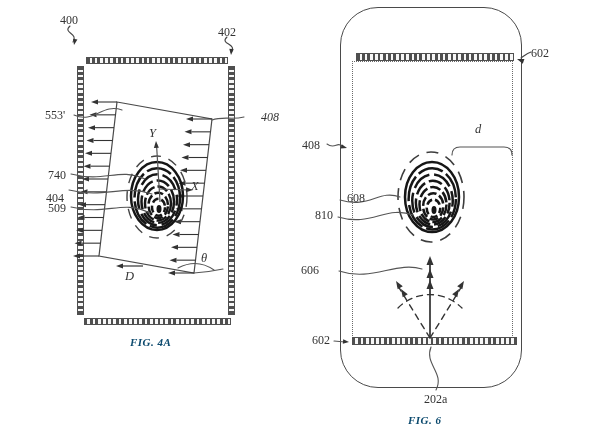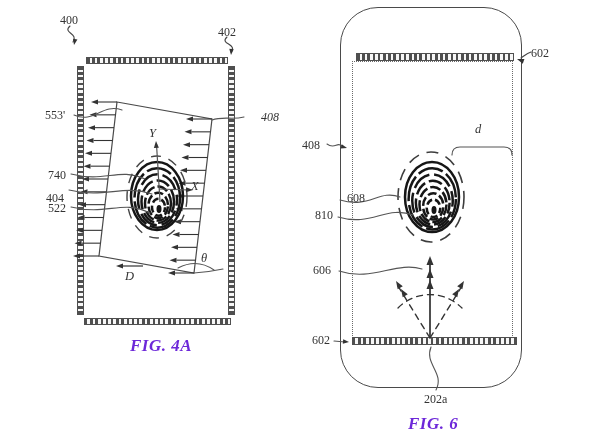--- a/index.html
+++ b/index.html
@@ -6,59 +6,59 @@
   body{width:600px;height:438px;overflow:hidden;font-family:"Liberation Serif",serif;}
   .stage{position:relative;width:600px;height:438px;background:#ffffff;}
   .phone{position:absolute;box-sizing:border-box;border:1.7px solid #4a4a4a;border-radius:38px;background:#fff;z-index:1;}
   .dotrect{position:absolute;box-sizing:border-box;border:1.5px dotted #6a6a6a;z-index:2;}
   .zip{position:absolute;box-sizing:border-box;border:1px solid #4f4f4f;z-index:2;}
   .zip-h{background-image:repeating-linear-gradient(90deg,#4f4f4f 0 2.5px,#f7f7f7 2.5px 5.2px);}
   .zip-v{background-image:repeating-linear-gradient(180deg,#4f4f4f 0 2.5px,#f7f7f7 2.5px 5.2px);}
   svg.art{position:absolute;left:0;top:0;z-index:3;}
   .lbl{position:absolute;font-size:12px;color:#333;white-space:nowrap;z-index:4;}
   .it{font-style:italic;font-size:12.5px;}
-  .cap{position:absolute;font-weight:bold;font-style:italic;font-size:17px;color:#6d28d9;letter-spacing:.5px;z-index:4;}
+  .cap{position:absolute;font-weight:bold;font-style:italic;font-size:11px;color:#0c4a6e;letter-spacing:.5px;z-index:4;}
 </style>
 </head>
 <body>
 
 <div class="stage">
 
   <div>
     <div class="zip zip-h" style="left:86px;top:57px;width:142px;height:7px;"></div>
     <div class="zip zip-v" style="left:77px;top:66px;width:7px;height:249px;"></div>
     <div class="zip zip-v" style="left:228px;top:66px;width:7px;height:249px;"></div>
     <div class="zip zip-h" style="left:84px;top:318px;width:147px;height:7px;"></div>
 
     <div class="lbl" style="left:60px;top:13px;">400</div>
     <div class="lbl" style="left:218px;top:25px;">402</div>
     <div class="lbl" style="left:45px;top:108px;">553'</div>
     <div class="lbl" style="left:261px;top:110px;font-style:italic;">408</div>
     <div class="lbl" style="left:48px;top:168px;">740</div>
     <div class="lbl" style="left:46px;top:184px;margin-top:7px;">404</div>
-    <div class="lbl" style="left:48px;top:201px;">522</div>
+    <div class="lbl" style="left:48px;top:201px;">509</div>
     <div class="lbl it" style="left:149px;top:126px;">Y</div>
     <div class="lbl it" style="left:191px;top:179px;">X</div>
     <div class="lbl it" style="left:201px;top:251px;">θ</div>
     <div class="lbl it" style="left:125px;top:269px;">D</div>
     <div class="cap" style="left:130px;top:336px;">FIG. 4A</div>
   </div>
 
   <div>
     <div class="phone" style="left:340px;top:7px;width:182px;height:381px;"></div>
     <div class="dotrect" style="left:352px;top:61px;width:161px;height:279px;"></div>
     <div class="zip zip-h" style="left:356px;top:53px;width:158px;height:8px;"></div>
     <div class="zip zip-h" style="left:352px;top:337px;width:165px;height:8px;"></div>
 
     <div class="lbl" style="left:531px;top:46px;">602</div>
     <div class="lbl" style="left:302px;top:138px;">408</div>
     <div class="lbl it" style="left:475px;top:122px;">d</div>
     <div class="lbl" style="left:317px;top:191px;padding-left:30px;">608</div>
     <div class="lbl" style="left:315px;top:208px;">810</div>
-    <div class="lbl" style="left:313px;top:263px;">606</div>
+    <div class="lbl" style="left:301px;top:263px;">606</div>
     <div class="lbl" style="left:312px;top:333px;">602</div>
     <div class="lbl" style="left:424px;top:392px;">202a</div>
     <div class="cap" style="left:408px;top:414px;text-align:center;">FIG. 6</div>
   </div>
 
   <svg id="art" class="art" width="600" height="438" viewBox="0 0 600 438">
       <g>
         <polygon points="117,102 212,119 194,273 99,256" fill="#ffffff" stroke="#4a4a4a" stroke-width="1.2"></polygon>
         <g>
           <line x1="117" y1="102" x2="98" y2="102" stroke="#333" stroke-width="1.1"></line>

